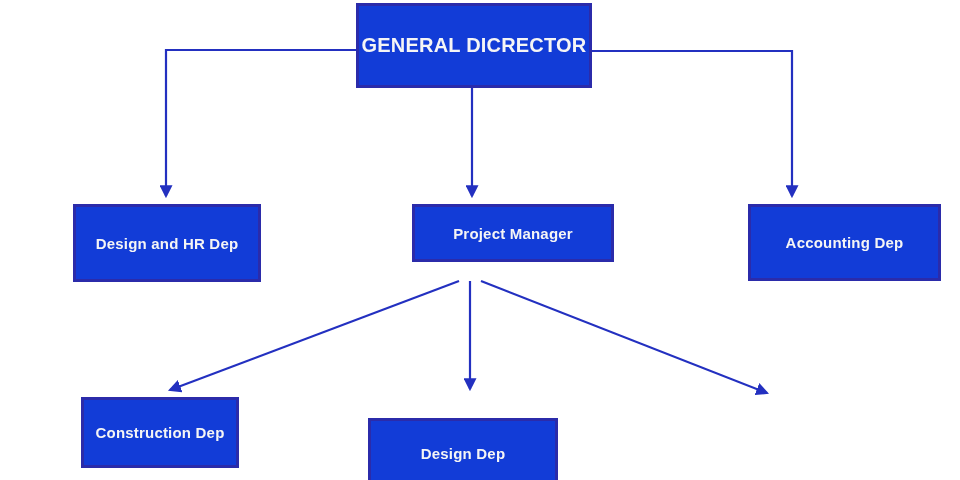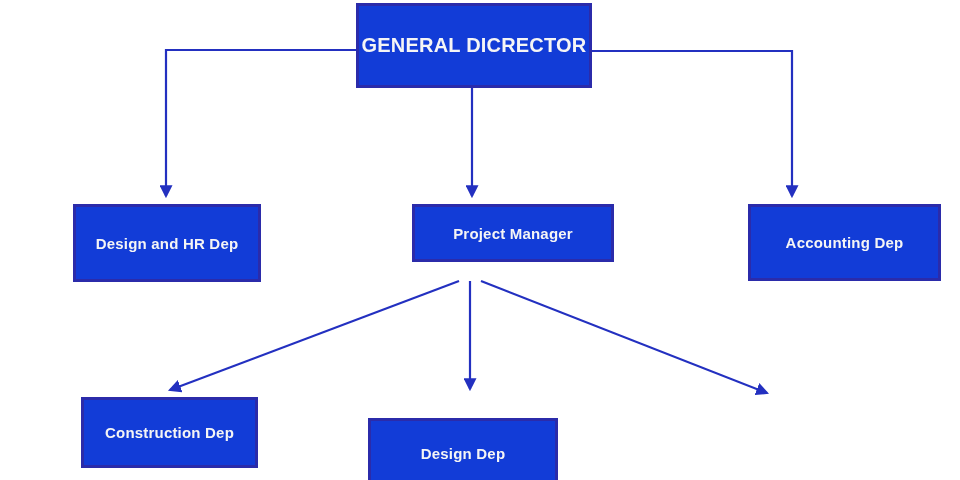--- a/index.html
+++ b/index.html
@@ -45,21 +45,21 @@
     text-align: center;
     font-weight: bold;
     font-size: 15px;
     white-space: pre-wrap;
     letter-spacing: 0.2px;
   }
   .node-root { left: 356px; top: 3px;   width: 236px; height: 85px; font-size: 20px; }
   .node-admin { left: 73px;  top: 204px; width: 188px; height: 78px; }
   .node-pm    { left: 365px; top: 204px; width: 202px; height: 58px; margin-left: 47px; }
   .node-acct  { left: 703px; top: 204px; width: 193px; height: 77px; margin-left: 45px; }
-  .node-constr{ left: 81px;  top: 397px; width: 177px; height: 71px; }
+  .node-constr{ left: 81px;  top: 397px; width: 158px; height: 71px; }
   .node-design{ left: 368px; top: 397px; width: 190px; height: 71px; margin-top: 21px; }
   .node-estim { left: 705px; top: 397px; width: 196px; height: 72px; }
 </style>
 </head>
 <body>
 
 <div class="canvas">
 
   <svg class="edges-layer" viewBox="0 0 960 480" xmlns="http://www.w3.org/2000/svg" aria-hidden="true">
     <defs>

